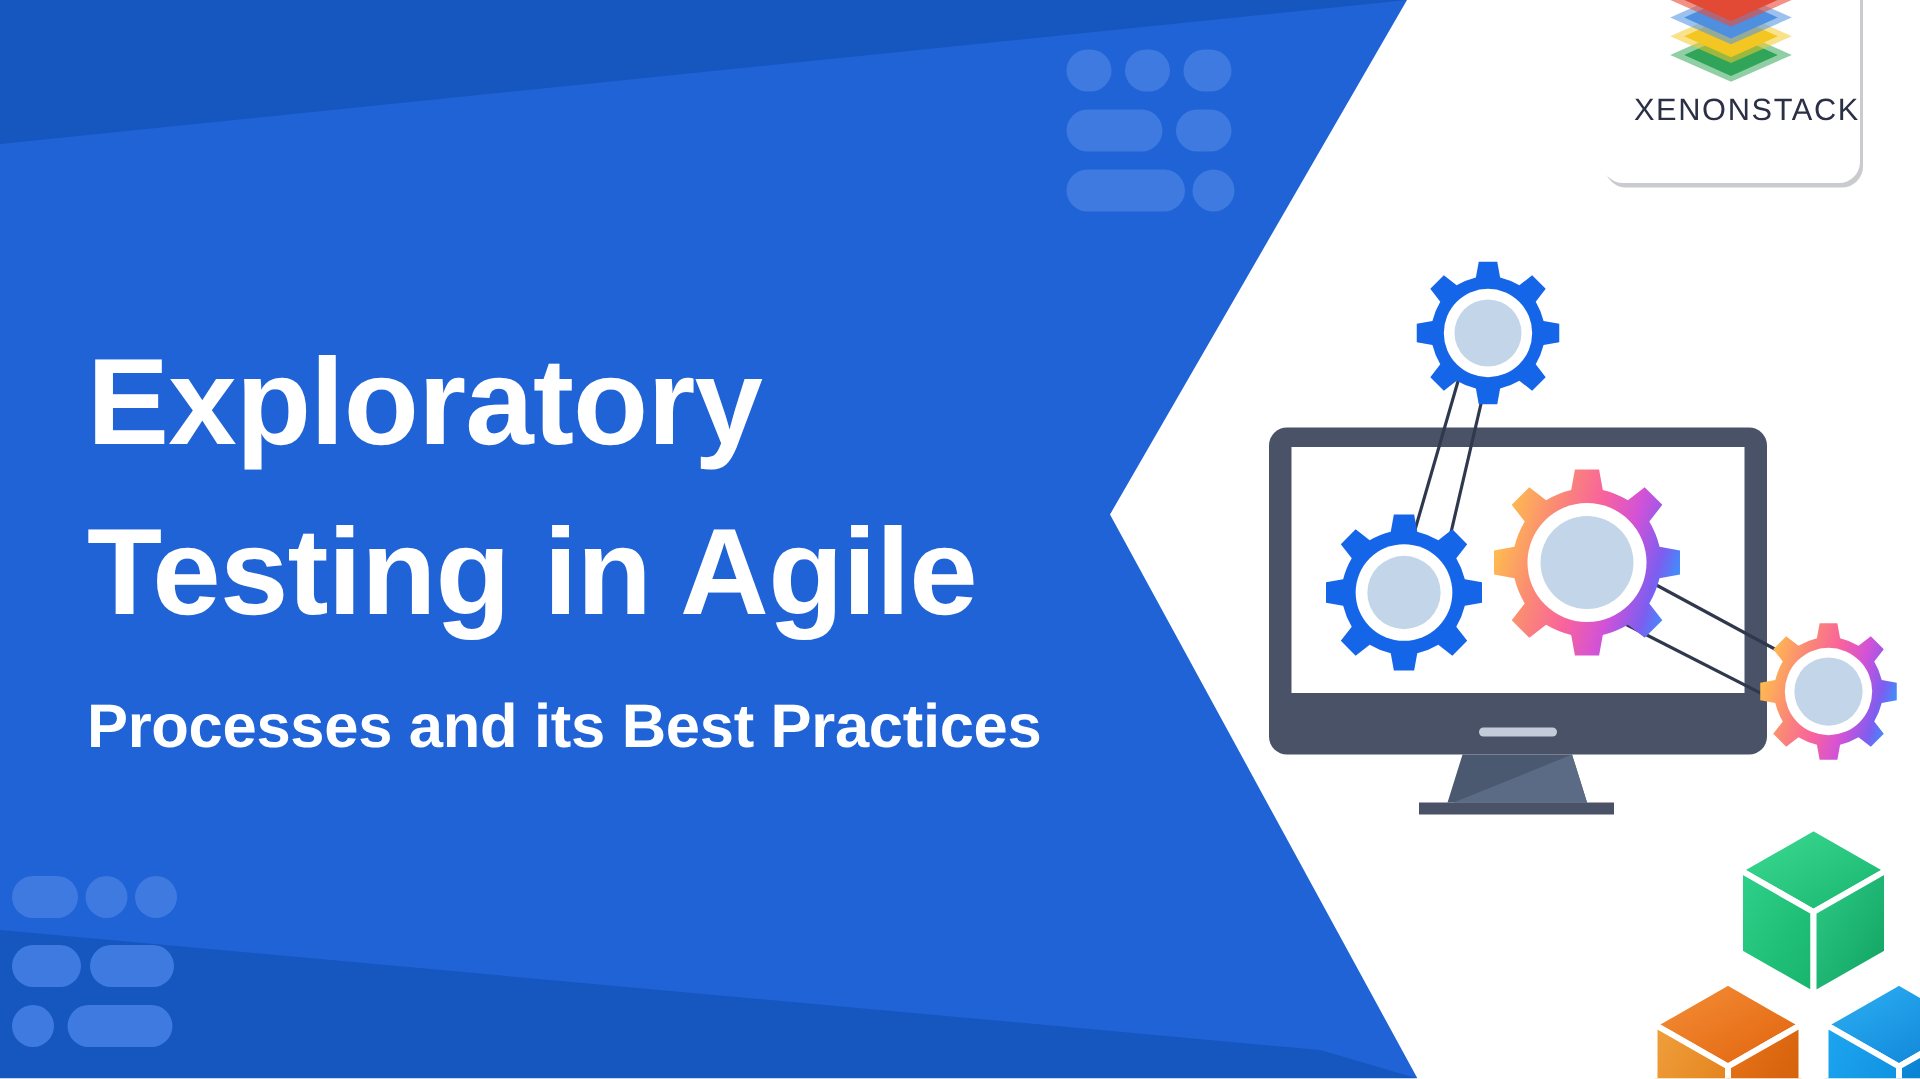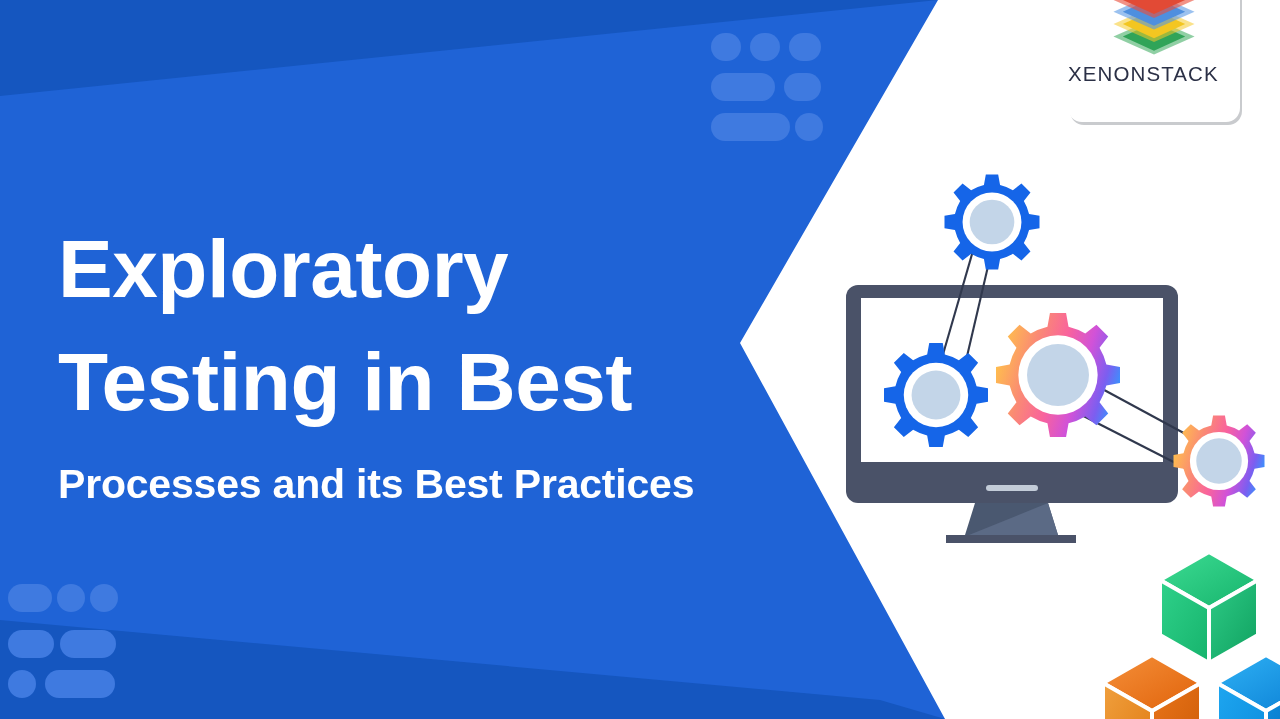--- a/index.html
+++ b/index.html
@@ -70,21 +70,21 @@
     top: 16px;
     transform: translateX(-50%);
     width: 96px;
     height: 78px;
   }
   #logo-word {
     position: absolute;
     left: 0;
     right: 0;
     top: 96px;
-    text-align: left;
+    text-align: right;
     color: #2b3046;
     font-family: "Liberation Sans", sans-serif;
     font-size: 20.5px;
     font-weight: 400;
     letter-spacing: 1.1px;
   }
 </style>
 </head>
 <body>
 
@@ -241,21 +241,21 @@
     </g>
     <g stroke="#ffffff" stroke-width="4" stroke-linejoin="round">
       <path d="M1266,655 L1315,683 L1266,711 L1217,683 Z" fill="url(#cubeBlueTop)"></path>
       <path d="M1217,683 L1266,711 L1266,766 L1217,738 Z" fill="url(#cubeBlueL)"></path>
       <path d="M1315,683 L1315,738 L1266,766 L1266,711 Z" fill="url(#cubeBlueR)"></path>
     </g>
   </svg>
 
   <div id="text-block">
     <h1 id="title">Exploratory
-Testing in Best</h1>
+Testing in Agile</h1>
     <p id="subtitle">Processes and its Best Practices</p>
   </div>
 
   <div id="logo-card">
     <svg id="logo-mark" viewBox="0 0 120 100">
       <g opacity="0.92">
         <path d="M60,47 L112,70 L60,93 L8,70 Z" fill="#22a14b" opacity="0.55"></path>
         <path d="M60,52 L100,70 L60,88 L20,70 Z" fill="#1f9d4a"></path>
         <path d="M60,31 L112,54 L60,77 L8,54 Z" fill="#f5c518" opacity="0.55"></path>
         <path d="M60,36 L100,54 L60,72 L20,54 Z" fill="#f2c20f"></path>

